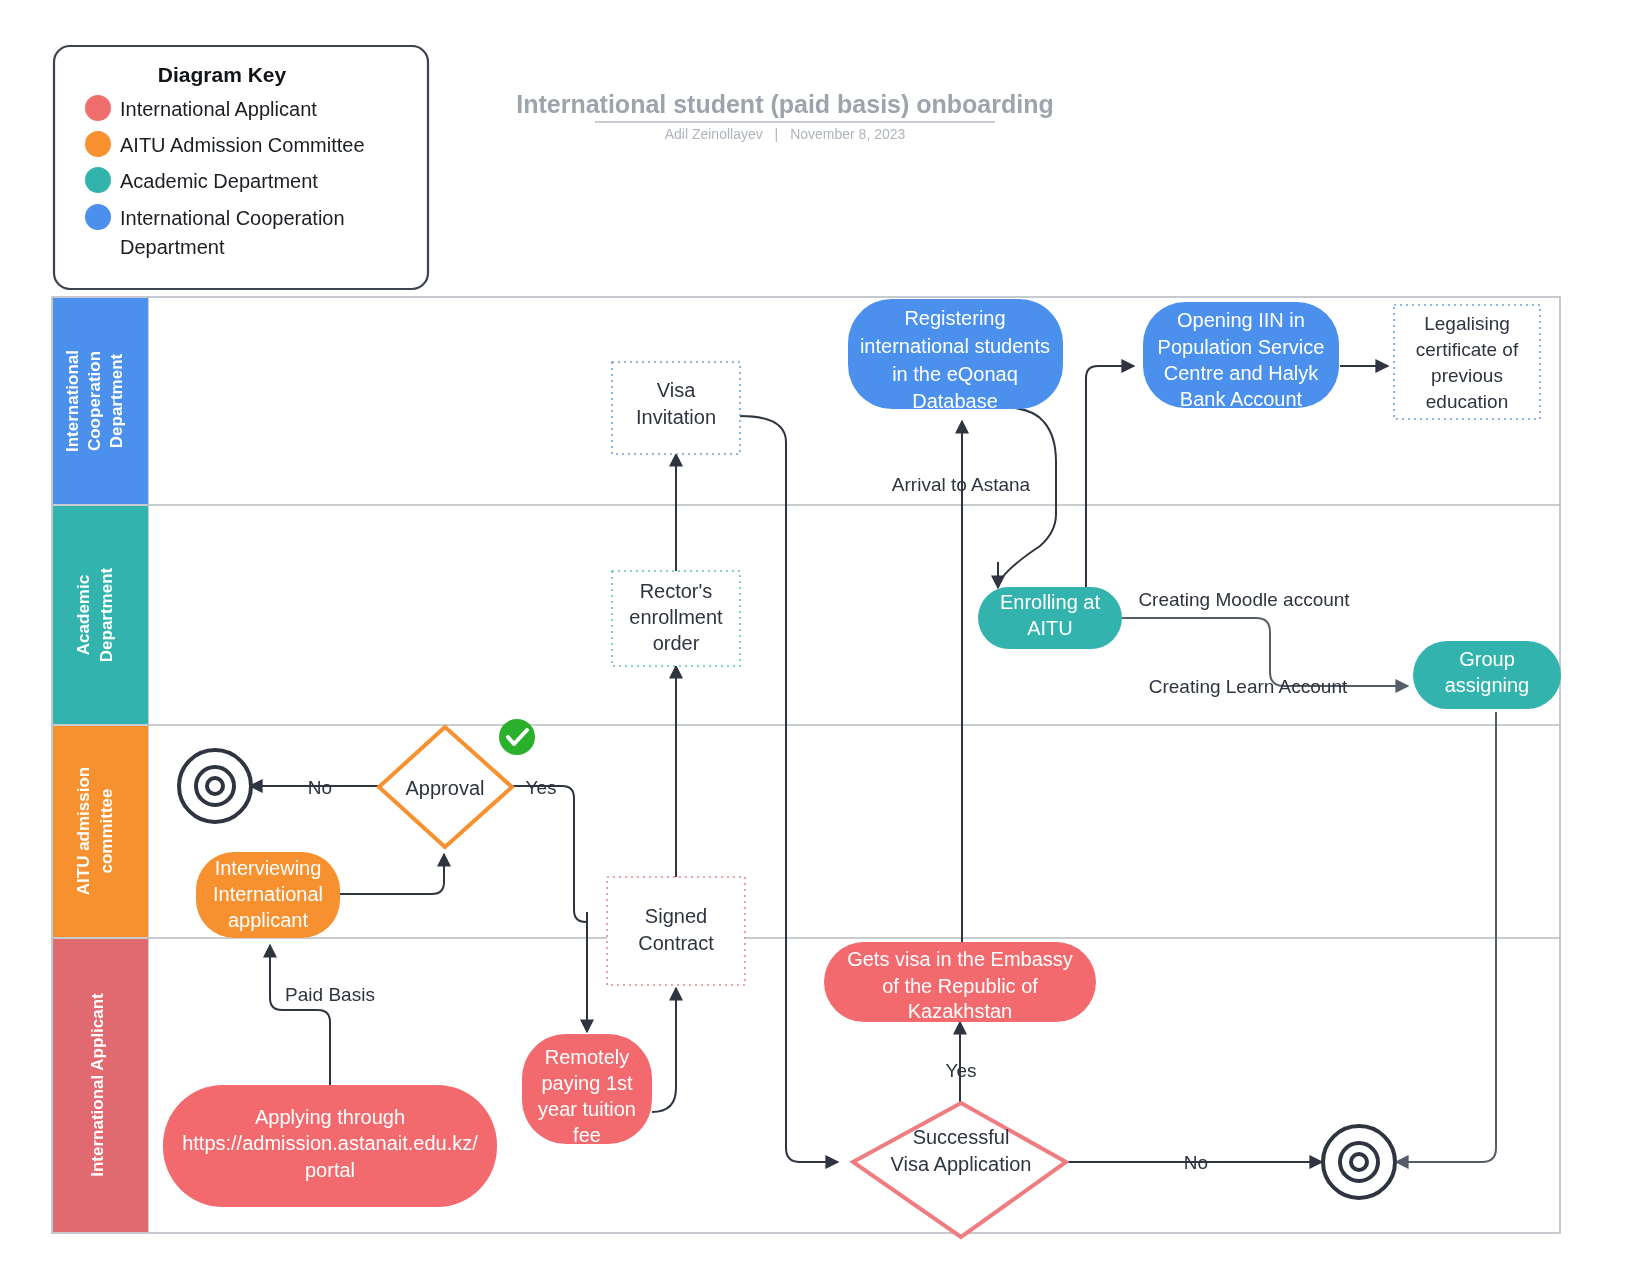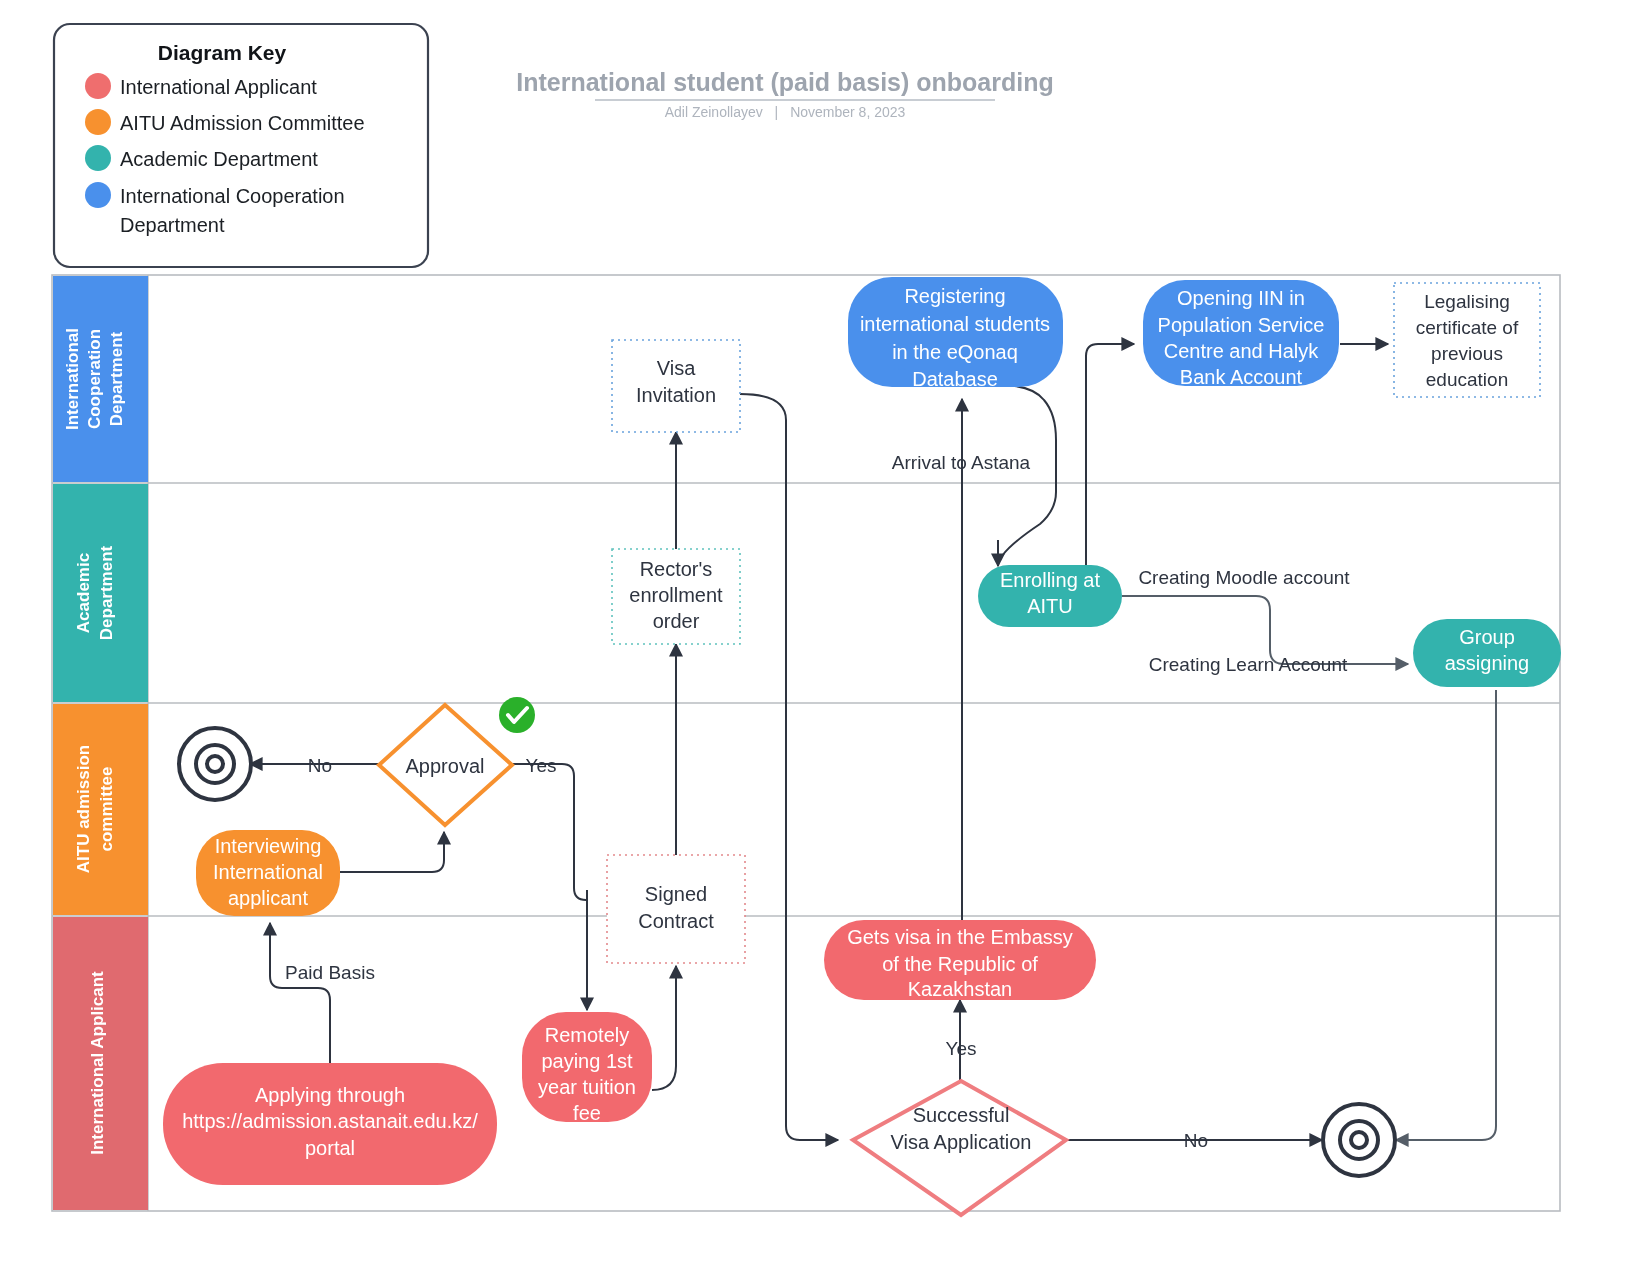--- a/index.html
+++ b/index.html
@@ -1,18 +1,18 @@
 <!DOCTYPE html>
 <html><head>
 <meta charset="utf-8">
 <style>
   html,body{margin:0;padding:0;background:#ffffff;}
   body{width:1650px;height:1275px;position:relative;overflow:hidden;
        font-family:"Liberation Sans","DejaVu Sans",sans-serif;}
-  #stage{position:absolute;inset:0;width:1650px;height:1102px;}
+  #stage{position:absolute;inset:0;width:1650px;height:1102px;margin-top:22px;}
   svg{display:block;}
   .nodeText{font-family:"Liberation Sans","DejaVu Sans",sans-serif;}
 </style>
 </head>
 <body>
 
 <div id="stage">
 
   <svg width="1650" height="1275" viewBox="0 0 1650 1275">
 

